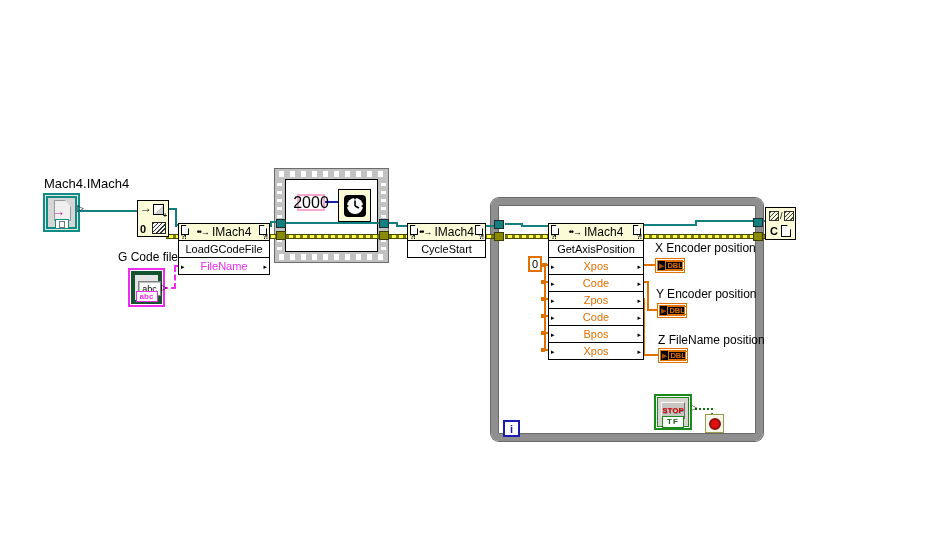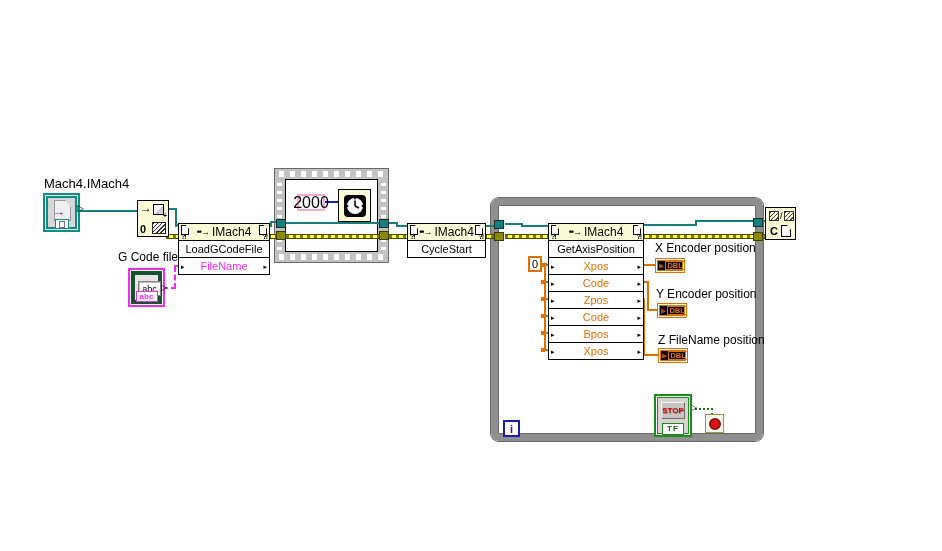--- a/index.html
+++ b/index.html
@@ -85,21 +85,21 @@
   .const-blue{border:2px solid #f9a8d4;font-size:16px;}
   .const-orange{border:2px solid #e07000;font-size:11px;}
   
   .dbl{position:absolute;box-sizing:border-box;width:30px;height:15px;border:1px solid #e07000;background:#fff;padding:1px;z-index:2;}
   .dbl-in{width:100%;height:100%;box-sizing:border-box;border:1px solid #e07000;background:#000000;
        display:flex;align-items:center;gap:1px;padding-left:1px;}
   .dbl-tri{color:#a34e00;font-size:7px;line-height:7px;}
   .dbl-txt{color:#e07000;font-size:7.5px;font-weight:bold;border:1px solid #e07000;padding:0 1px;line-height:7px;}
   .iterm{position:absolute;left:503px;top:420px;width:17px;height:17px;box-sizing:border-box;border:2px solid #1b1bb3;
        background:#fff;color:#1b1bb3;font-weight:bold;font-size:11px;display:flex;align-items:center;justify-content:center;z-index:3;}
-  .stopbtn{position:absolute;left:654px;top:394px;width:38px;height:43px;box-sizing:border-box;
+  .stopbtn{position:absolute;left:654px;top:394px;width:38px;height:36px;box-sizing:border-box;
        border:2px solid #1d8a1d;background:#fff;z-index:3;}
   .stop-inner{position:absolute;left:1px;right:1px;top:1px;bottom:1px;border:1px solid #1d8a1d;background:#d8d5d0;}
   .stop-face{position:absolute;left:3px;right:3px;top:4px;height:15px;background:#c9c6c2;
        border:1px solid;border-color:#f5f5f5 #6e6e6e #6e6e6e #f5f5f5;display:flex;align-items:center;justify-content:center;}
   .stop-txt{color:#d40000;font-weight:bold;font-size:8px;text-shadow:0.5px 0.5px 0 #888;}
   .tf-tab{position:absolute;left:50%;transform:translateX(-50%);bottom:-2px;width:20px;height:10px;background:#fff;
        border:1px solid #1d8a1d;font-size:8px;font-weight:bold;color:#17611a;letter-spacing:1px;
        display:flex;align-items:center;justify-content:center;line-height:8px;}
   .condterm{position:absolute;left:705px;top:414px;width:19px;height:19px;box-sizing:border-box;background:#f7f7e9;
        border:1px solid #9a9a4a;display:flex;align-items:center;justify-content:center;z-index:3;}

